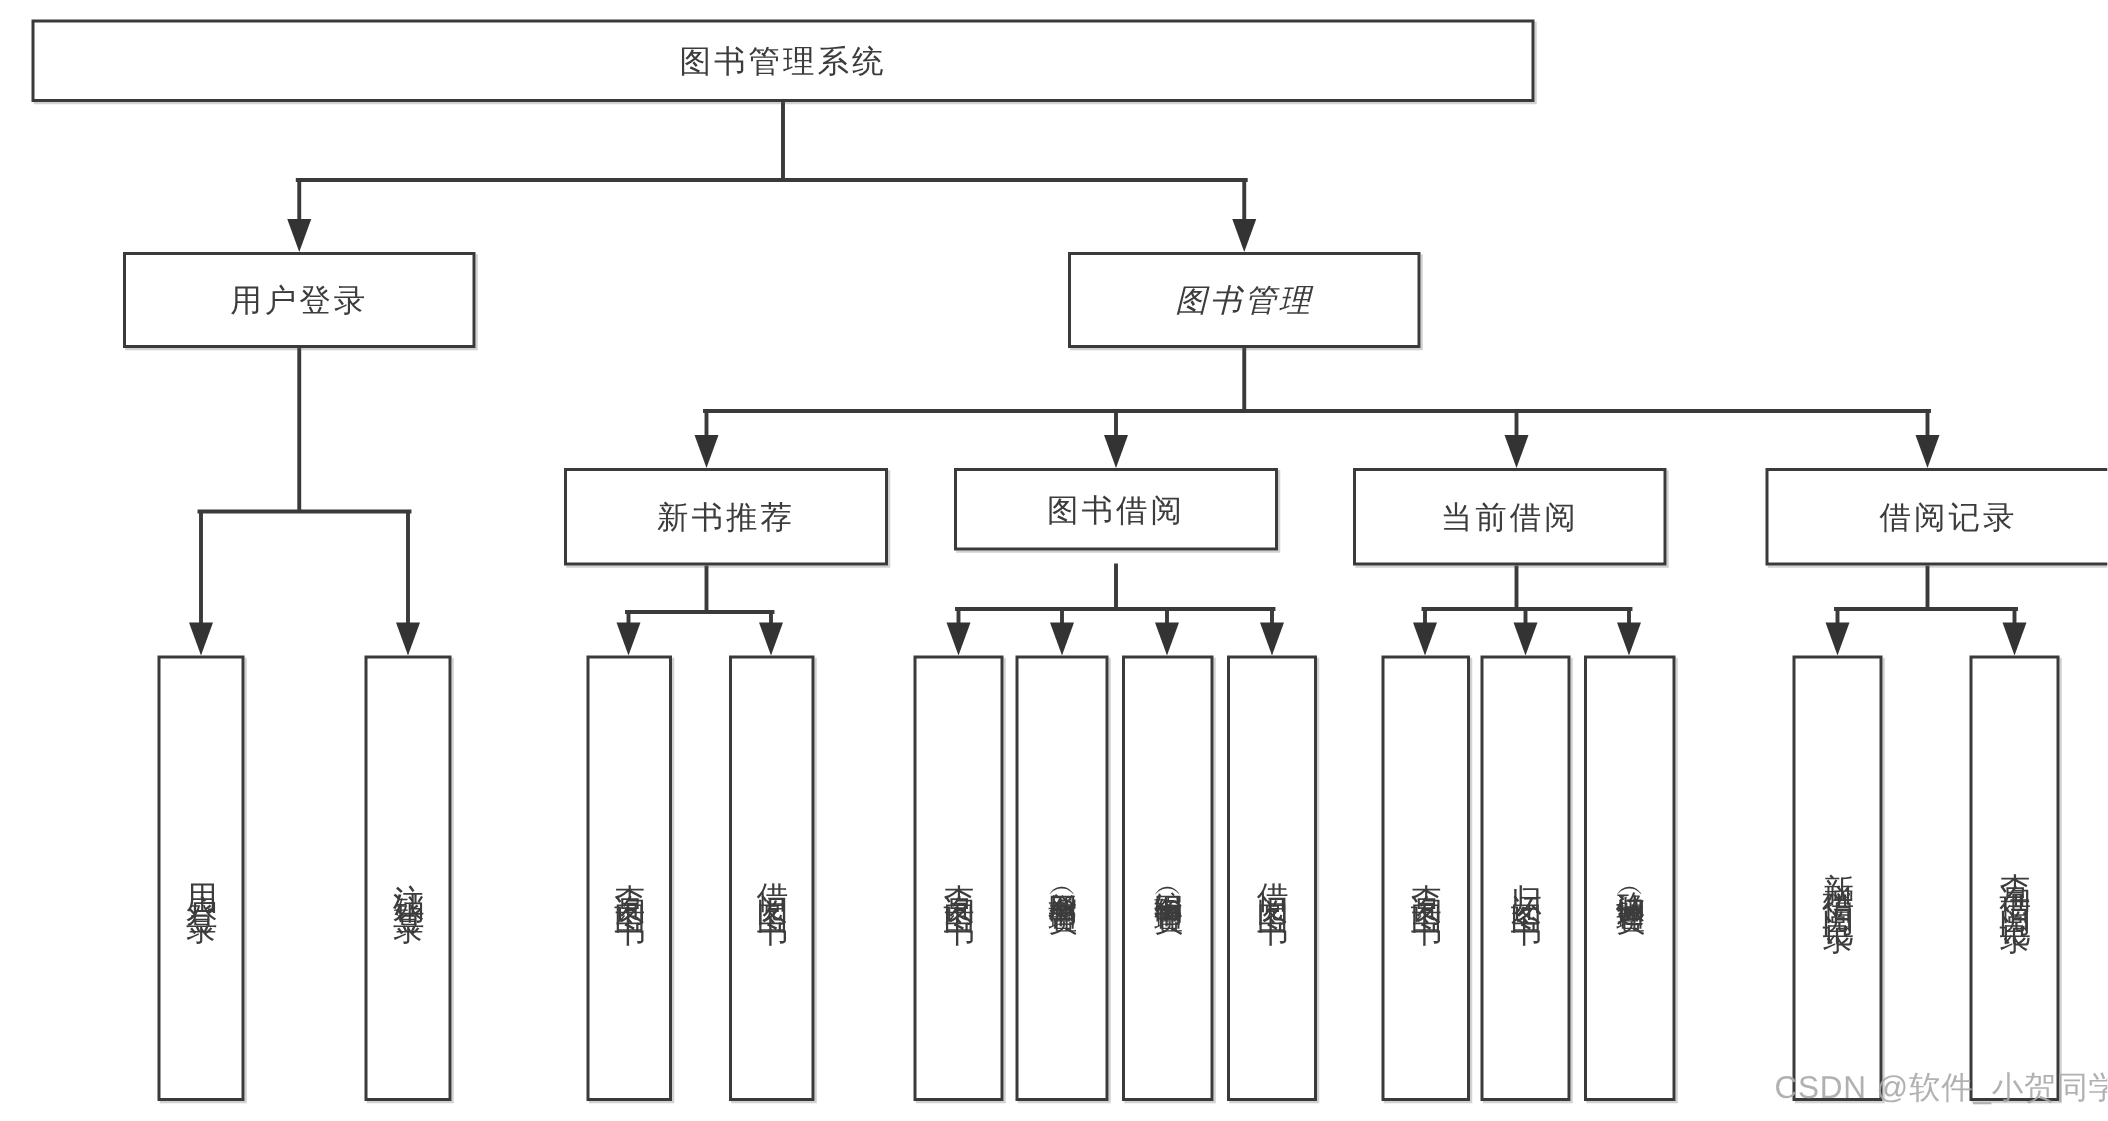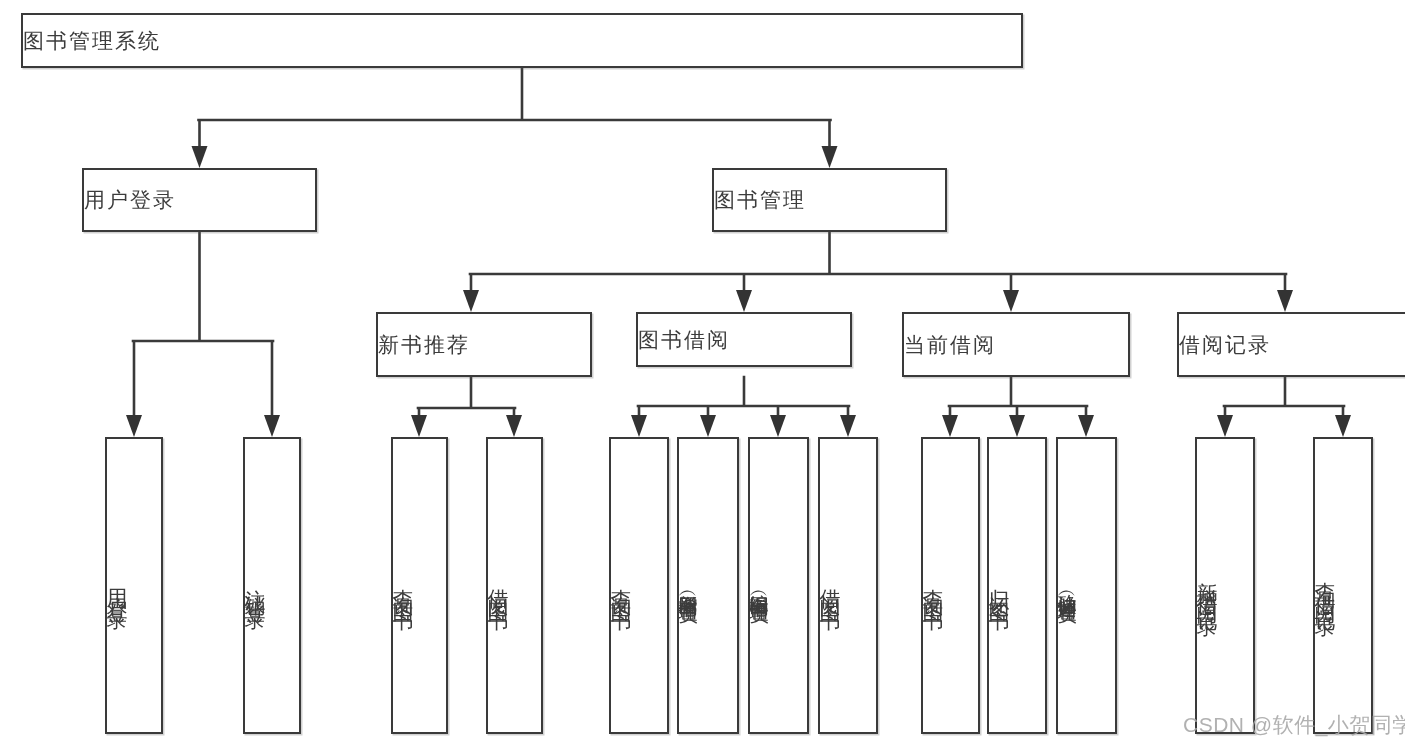--- a/index.html
+++ b/index.html
@@ -10,21 +10,21 @@
     font-family:"Liberation Sans","DejaVu Sans",sans-serif;
     color:#3c3c3c;
     overflow:hidden;
   }
   #connectors{position:absolute;left:0;top:0;z-index:1;}
   .node{
     position:absolute;
     box-sizing:border-box;
     border:2px solid #3a3a3a;
     background:#ffffff;
-    display:flex;align-items:center;
+    display:flex;align-items:center;justify-content:center;
     z-index:2;
     box-shadow:1.5px 1.5px 0 rgba(90,90,90,0.28);
   }
   .hnode span{
     font-size:21px;
     letter-spacing:2px;
     color:#3c3c3c;
     white-space:nowrap;
   }
   .leaf span{
@@ -113,31 +113,31 @@
     </g>
   </svg>
 
   <div class="node hnode" style="left:21px;top:13px;width:1002px;height:55px;">
     <span>图书管理系统</span>
   </div>
 
   <div class="node hnode" style="left:82px;top:168px;width:235px;height:64px;">
     <span>用户登录</span>
   </div>
-  <div class="node hnode" style="left:712px;top:168px;width:235px;height:64px;">
+  <div class="node hnode" style="left:712px;top:168px;width:235px;height:64px;font-style:italic;">
     <span>图书管理</span>
   </div>
 
   <div class="node hnode" style="left:376px;top:312px;width:216px;height:65px;">
     <span>新书推荐</span>
   </div>
   <div class="node hnode" style="left:636px;top:312px;width:216px;height:55px;">
     <span>图书借阅</span>
   </div>
-  <div class="node hnode" style="left:902px;top:312px;width:228px;height:65px;">
+  <div class="node hnode" style="left:902px;top:312px;width:209px;height:65px;">
     <span>当前借阅</span>
   </div>
   <div class="node hnode" style="left:1177px;top:312px;width:244px;height:65px;">
     <span>借阅记录</span>
   </div>
 
   <div class="node leaf" style="left:105px;top:437px;width:58px;height:297px;">
     <span>用户登录</span>
   </div>
   <div class="node leaf" style="left:243px;top:437px;width:58px;height:297px;">

